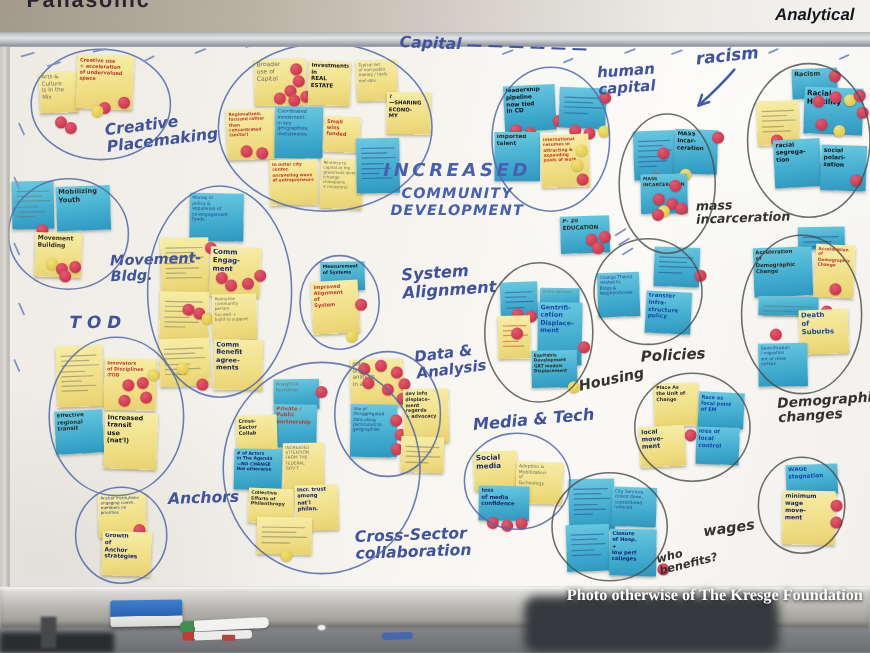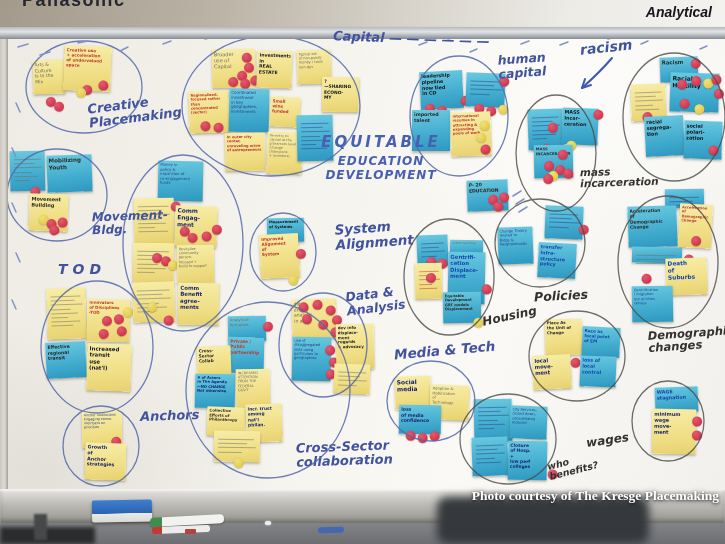--- a/index.html
+++ b/index.html
@@ -752,30 +752,30 @@
     </g>
     <g stroke="#3f58b0" stroke-width="2" fill="none" stroke-linecap="round">
       <path d="M612 19 Q600 33 582 49"></path>
       <path d="M582 49 l9 -3M582 49 l3 -9"></path>
     </g>
   </svg>
 
   <div class="board-edge"></div>
 
   <div class="board-title">
-    <div class="bt1">EQUITABLE</div>
-    <div class="bt2">EDUCATION DEVELOPMENT</div>
+    <div class="bt1">INCREASED</div>
+    <div class="bt2">COMMUNITY DEVELOPMENT</div>
   </div>
 
   <div class="tray"></div>
   <div class="bottom"></div>
   <div class="blur1"></div>
   <div class="blur2"></div>
   <div class="blur3"></div>
   <div class="eraser"></div>
   <div class="marker1"></div>
   <div class="marker2"></div>
   <div class="redbit"></div>
   <div class="bluebit"></div>
   <div class="screw"></div>
 
-  <div class="caption">Photo courtesy of The Kresge Placemaking</div>
+  <div class="caption">Photo otherwise of The Kresge Foundation</div>
 </div>
 
 </body></html>

